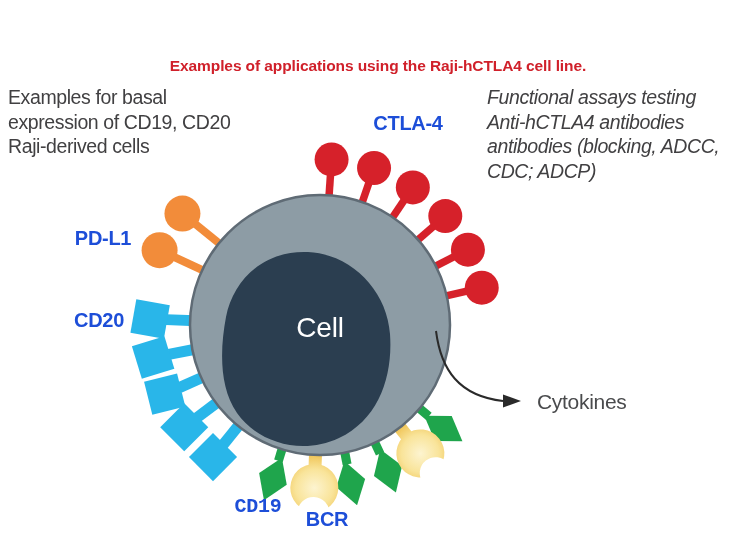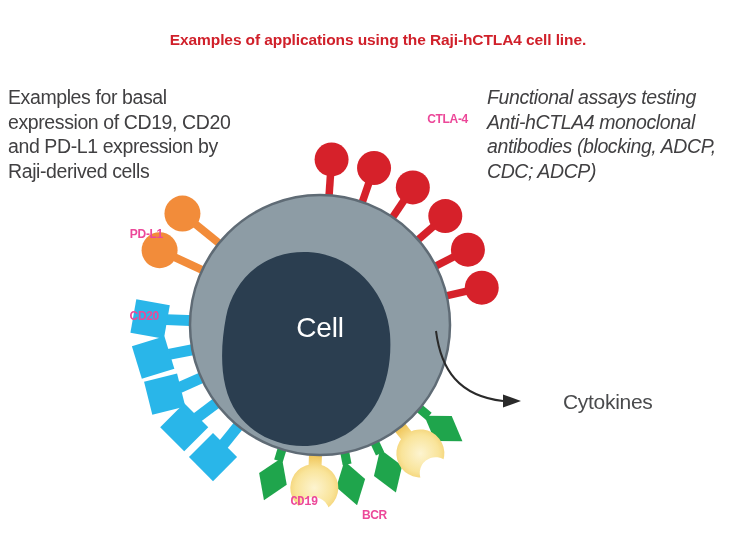--- a/index.html
+++ b/index.html
@@ -5,27 +5,27 @@
   html,body{margin:0;padding:0;background:#ffffff;}
   #stage{position:relative;width:756px;height:550px;background:#ffffff;overflow:hidden;
          font-family:"Liberation Sans","DejaVu Sans",sans-serif;}
   .abs{position:absolute;}
   #cell-svg{position:absolute;left:0;top:0;}
   #figure-title{left:0;top:31px;width:756px;text-align:center;font-size:15.5px;font-weight:700;letter-spacing:-0.1px;}
   .note{font-size:19.5px;line-height:24.5px;color:#414042;letter-spacing:-0.4px;}
   #left-note{left:8px;top:85px;width:290px;}
   #right-note{left:487px;top:85px;width:268px;font-style:italic;}
   .note .line{display:block;}
-  .rlabel{font-size:12px;font-weight:700;color:#ec4899;text-align:right;width:120px;letter-spacing:-0.3px;}
+  .rlabel{font-size:20px;font-weight:700;color:#1d4ed8;text-align:center;width:120px;letter-spacing:-0.3px;}
   #label-ctla4{left:348px;top:112px;}
   #label-pdl1{left:43px;top:227px;}
   #label-cd20{left:39px;top:309px;}
   #label-cd19{left:198px;top:495px;font-family:Liberation Mono, monospace;}
   #label-bcr{left:267px;top:508px;}
-  #cytokines-label{left:537px;top:390px;font-size:21px;color:#4A4B4D;letter-spacing:-0.3px;margin-left:26px;}
+  #cytokines-label{left:537px;top:390px;font-size:21px;color:#4A4B4D;letter-spacing:-0.3px;}
   #cell-text{left:220px;top:311px;width:200px;text-align:center;color:#ffffff;
              font-size:28px;line-height:33px;letter-spacing:-0.2px;}
   #cell-text .line{display:block;}
 </style>
 </head>
 <body>
 
 <div id="stage">
 
   <svg id="cell-svg" width="756" height="550" viewBox="0 0 756 550" xmlns="http://www.w3.org/2000/svg">
@@ -123,33 +123,32 @@
         </g>
       </g>
       <circle cx="320" cy="325" r="130" fill="#8D9CA5" stroke="#5F6B75" stroke-width="2.5"></circle>
       <path d="M 308,252 C 352,254 387,291 390,334 C 393,376 379,419 339,438 C 301,456 257,442 237,413 C 219,387 220,349 226,317 C 233,281 263,250 308,252 Z" fill="#2B3E50"></path>
       <g>
         <path d="M 436,331 C 441,370 459,396 503,401" fill="none" stroke="#2A2A2A" stroke-width="2"></path>
         <polygon points="503,394.5 521,401 503,407.5" fill="#2A2A2A"></polygon>
       </g>
     </svg>
 
-  <div id="figure-title" class="abs" style="color: rgb(208, 32, 42);">Examples of applications using the Raji-hCTLA4 cell line.</div>
+  <div id="figure-title" class="abs" style="color: rgb(208, 32, 42); margin-top: 26px;">Examples of applications using the Raji-hCTLA4 cell line.</div>
 
   <div id="left-note" class="abs note">
     <span class="line">Examples for basal</span>
     <span class="line">expression of CD19, CD20</span>
-    <span class="line">and PD-L1 expression by</span>
     <span class="line">Raji-derived cells</span>
   </div>
 
   <div id="right-note" class="abs note">
     <span class="line">Functional assays testing</span>
-    <span class="line">Anti-hCTLA4 monoclonal</span>
-    <span class="line">antibodies (blocking, ADCP,</span>
+    <span class="line">Anti-hCTLA4 antibodies</span>
+    <span class="line">antibodies (blocking, ADCC,</span>
     <span class="line">CDC; ADCP)</span>
   </div>
 
   <div id="label-ctla4" class="abs rlabel">CTLA-4</div>
   <div id="label-pdl1" class="abs rlabel">PD-L1</div>
   <div id="label-cd20" class="abs rlabel">CD20</div>
   <div id="label-cd19" class="abs rlabel">CD19</div>
   <div id="label-bcr" class="abs rlabel">BCR</div>
 
   <div id="cytokines-label" class="abs">Cytokines</div>

